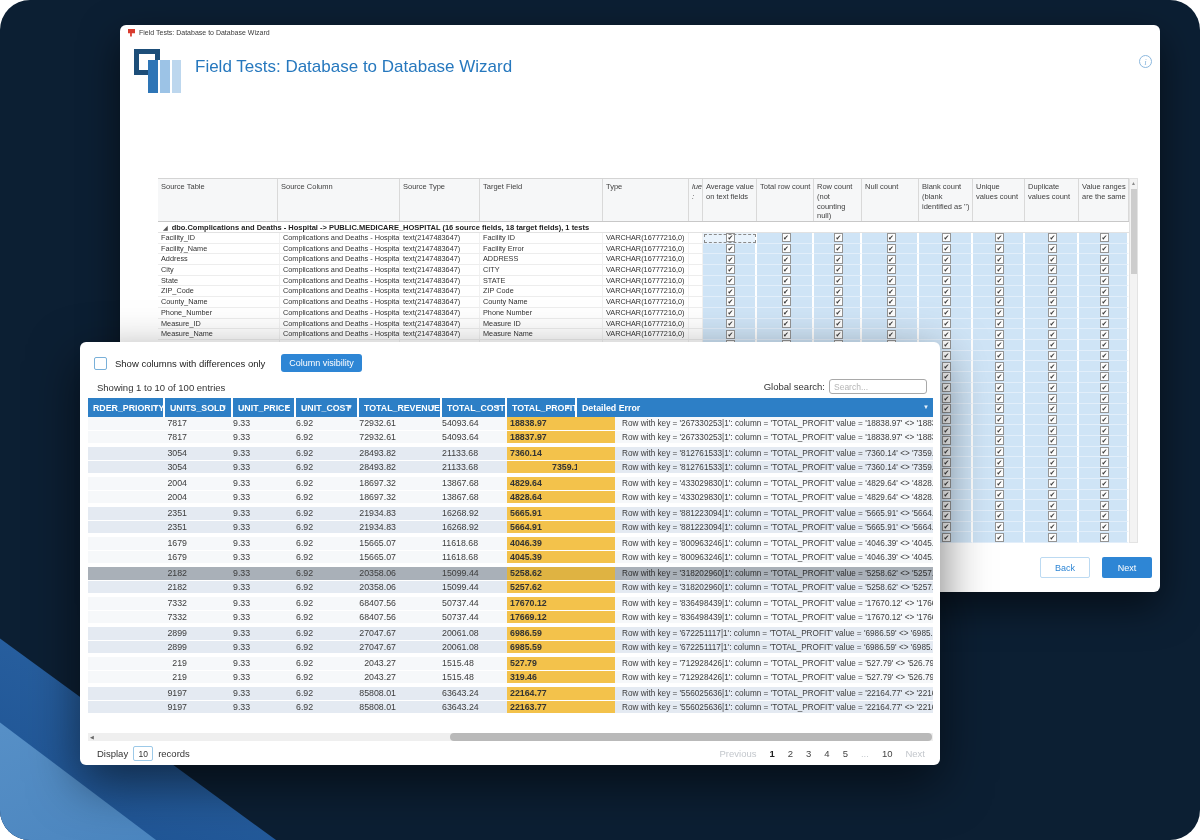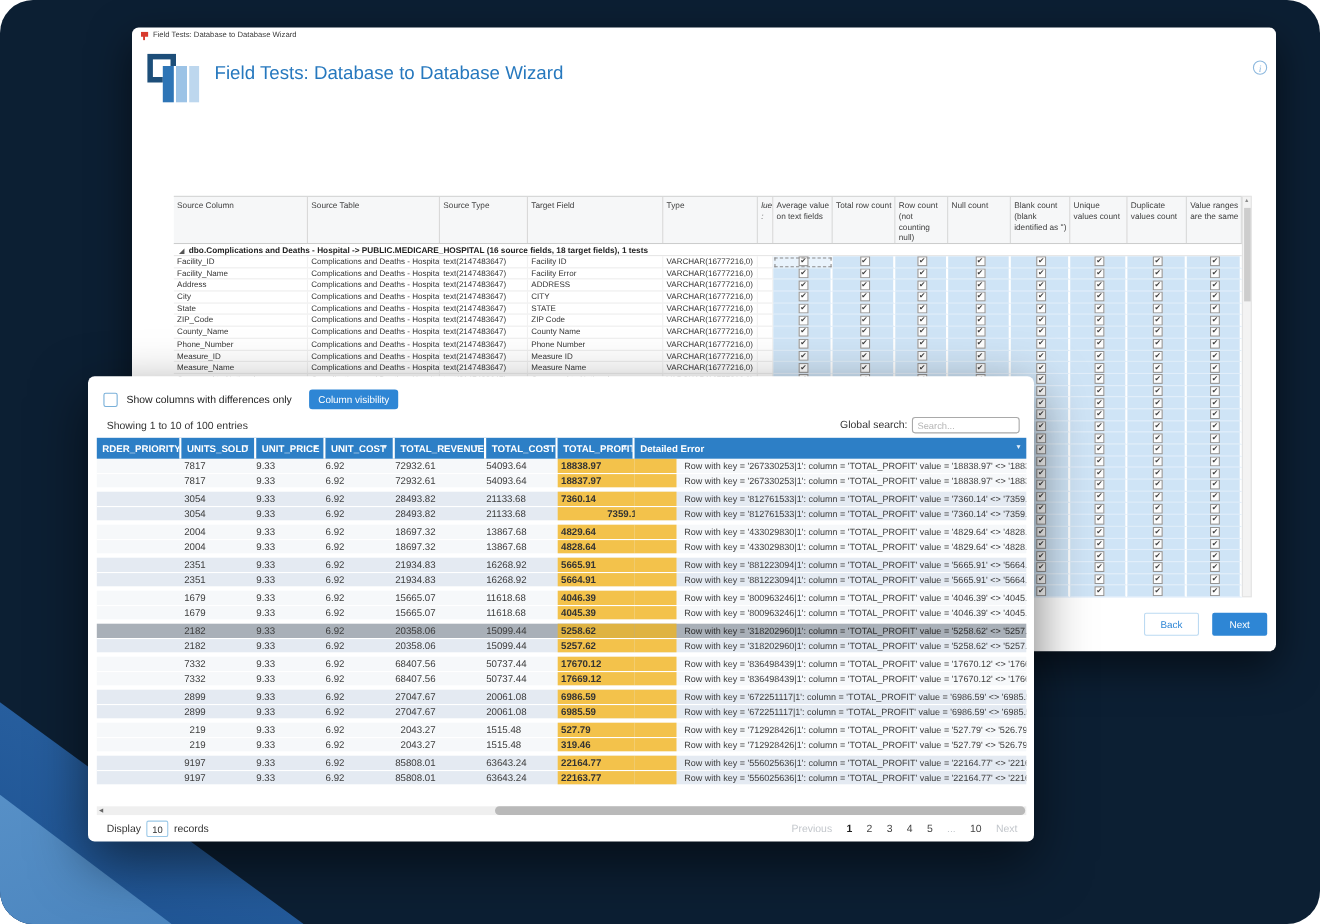--- a/index.html
+++ b/index.html
@@ -149,22 +149,22 @@
           <i class="b3"></i>
         </span>
     </div>
     <div class="wiz-title">Field Tests: Database to Database Wizard</div>
     <div class="info-icon">i</div>
 
 
 
     <div class="grid">
       <div class="grid-head">
+          <div class="gh-cell" style="width: 120px;">Source Table</div>
           <div class="gh-cell" style="width: 122px;">Source Column</div>
-          <div class="gh-cell" style="width: 120px;">Source Table</div>
           <div class="gh-cell" style="width: 80px;">Source Type</div>
           <div class="gh-cell" style="width: 123px;">Target Field</div>
           <div class="gh-cell" style="width: 86px;">Type</div>
           <div class="gh-cell" style="width: 14px; font-style: italic;">lue :</div>
           <div class="gh-cell" style="width: 54px;">Average value on text fields</div>
           <div class="gh-cell" style="width: 57px;">Total row count</div>
           <div class="gh-cell" style="width: 48px;">Row count (not counting null)</div>
           <div class="gh-cell" style="width: 57px;">Null count</div>
           <div class="gh-cell" style="width: 54px;">Blank count (blank identified as '')</div>
           <div class="gh-cell" style="width: 52px;">Unique values count</div>

